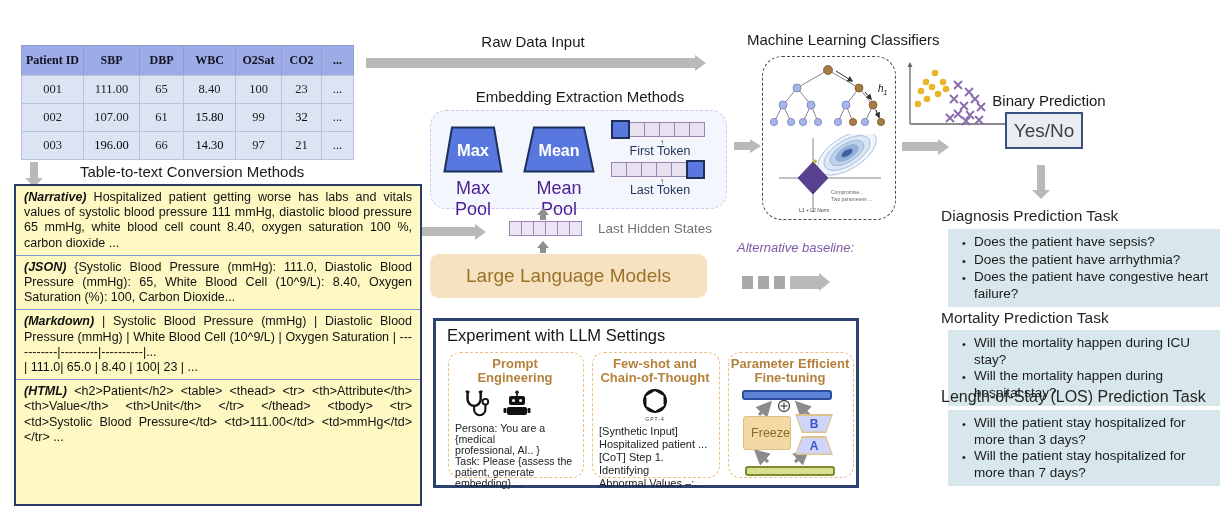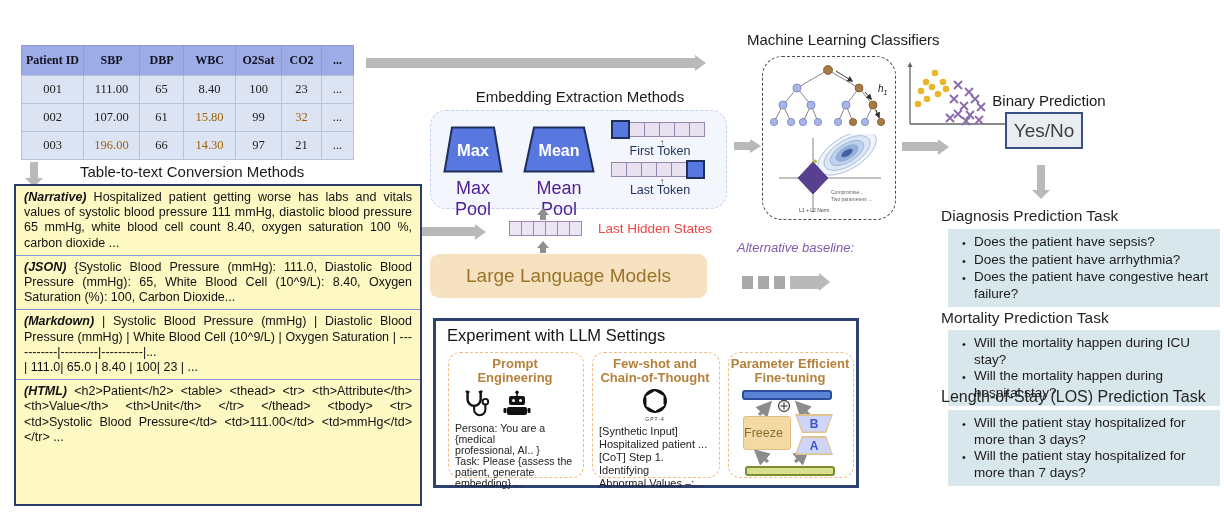--- a/index.html
+++ b/index.html
@@ -10,21 +10,21 @@
   .ttl{font-size:15px;color:#1a1a1a;}
 
   
   .ehr-grid{display:grid;grid-template-columns:62px 56px 44px 52px 46px 40px 32px;}
   .ehr-grid .hc{background:#9dabe6;border:1px solid #8f9ccc;margin-left:-1px;margin-top:-1px;
     font-family:"Liberation Serif",serif;font-weight:bold;font-size:12px;color:#10131f;
     height:29px;display:flex;align-items:center;justify-content:center;}
   .ehr-grid .dc{background:#dce4f3;border:1px solid #b9c2dd;margin-left:-1px;margin-top:-1px;
     font-family:"Liberation Serif",serif;font-size:12.5px;color:#1c1c1c;
     height:27px;display:flex;align-items:center;justify-content:center;}
-  .ehr-grid .dc.red{color:#a16207;}
+  .ehr-grid .dc.red{color:#000000;}
 
   
   .conv-box{border:2px solid #2b3a67;background:#fef9c3;}
   .tsec{padding:4px 8px;font-size:12.5px;line-height:15.2px;text-align:justify;color:#111;}
   .tsec+.tsec{border-top:1px solid #7f97d9;}
   .tsec .lbl{font-weight:bold;font-style:italic;}
 
   
   .harrow{position:absolute;}
   .harrow .sh{position:absolute;left:0;top:3px;bottom:3px;right:10px;background:#b9b9b9;}
@@ -68,21 +68,21 @@
 
   
   .exp-box{border:3px solid #2e4272;background:#fff;}
   .exp-title{font-size:16.5px;color:#161616;}
   .sub-box{position:absolute;border:1.6px dashed #eebd83;border-radius:12px;background:#fff;}
   .sub-title{font-size:13px;line-height:14px;color:#b5813c;font-weight:600;text-align:center;}
   .sub-text{font-size:10.6px;line-height:10.9px;color:#222;}
   .sub-text2{font-size:11px;line-height:13px;color:#222;}
   .gpt-cap{font-size:5px;letter-spacing:1px;color:#333;text-align:center;}
   .freeze{background:#f3d9a4;border:1.5px solid #dfbd7e;border-radius:3px;display:flex;align-items:center;
-    justify-content:flex-start;font-size:12.5px;color:#8d6a28;}
+    justify-content:flex-end;font-size:12.5px;color:#8d6a28;}
   .bar-blue{background:#5b83d6;border:2px solid #2c4c9c;border-radius:3px;}
   .bar-green{background:#d6e08e;border:2px solid #7e8c2f;border-radius:3px;}
   .trap{position:absolute;}
   .trap .outer{position:absolute;inset:0;background:#e0c28e;}
   .trap .inner{position:absolute;inset:1.5px;background:#ced5f9;}
   .trap .lt{position:absolute;inset:0;display:flex;align-items:center;justify-content:center;
     font-size:12px;font-weight:bold;color:#3d55cc;}
   .trap.down .outer,.trap.down .inner{clip-path:polygon(0 0,100% 0,82% 100%,18% 100%);}
   .trap.up .outer,.trap.up .inner{clip-path:polygon(18% 0,82% 0,100% 100%,0 100%);}
   .caret{font-size:8px;color:#333;}
@@ -146,20 +146,21 @@
       <span class="lbl">(Markdown)</span>
       <span>| Systolic Blood Pressure (mmHg) | Diastolic Blood Pressure (mmHg) | White Blood Cell (10^9/L) | Oxygen Saturation | -----------|---------|----------|...</span>
       <div>| 111.0| 65.0 | 8.40 | 100| 23 | ...</div>
     </div>
     <div class="tsec">
       <span class="lbl">(HTML)</span>
       <span>&lt;h2&gt;Patient&lt;/h2&gt; &lt;table&gt; &lt;thead&gt; &lt;tr&gt; &lt;th&gt;Attribute&lt;/th&gt; &lt;th&gt;Value&lt;/th&gt; &lt;th&gt;Unit&lt;/th&gt; &lt;/tr&gt; &lt;/thead&gt; &lt;tbody&gt; &lt;tr&gt; &lt;td&gt;Systolic Blood Pressure&lt;/td&gt; &lt;td&gt;111.00&lt;/td&gt; &lt;td&gt;mmHg&lt;/td&gt; &lt;/tr&gt; ...</span>
     </div>
   </div>
 
+  <div class="abs ttl ctr" style="left:433px;top:33px;width:200px;">Raw Data Input</div>
   <div class="harrow" style="left:366px;top:55px;width:340px;height:16px;">
     <div class="sh"></div>
       <div class="hd"></div>
   </div>
 
   <div class="abs ttl ctr" style="left:435px;top:88px;width:290px;">Embedding Extraction Methods</div>
   <div class="abs embed-box" style="left:430px;top:110px;width:295px;height:97px;"></div>
 
   <svg class="abs" style="left:443px;top:126px;" width="60" height="47" viewBox="0 0 60 47">
     <polygon points="9,1.5 51,1.5 58.5,45.5 1.5,45.5" fill="#5878e0" stroke="#1f2f5c" stroke-width="2"></polygon>
@@ -200,21 +201,21 @@
       <div class="hd"></div>
   </div>
   <div class="abs cellrow" style="left:510px;top:221px;">
     <div class="lhcell"></div>
       <div class="lhcell"></div>
       <div class="lhcell"></div>
     <div class="lhcell"></div>
       <div class="lhcell"></div>
       <div class="lhcell"></div>
   </div>
-  <div class="abs" style="left:598px;top:221px;width:140px;font-size:13.5px;color:#ef4444;">Last Hidden States</div>
+  <div class="abs" style="left:598px;top:221px;width:140px;font-size:13.5px;color:#737373;">Last Hidden States</div>
   <div class="vup" style="left:537px;top:241px;height:12px;">
     <div class="sh"></div>
       <div class="hd"></div>
   </div>
   <div class="harrow" style="left:422px;top:224px;width:64px;height:15px;">
     <div class="sh"></div>
       <div class="hd"></div>
   </div>
 
   <div class="abs alt-txt" style="left:737px;top:240px;width:190px;">Alternative baseline:</div>

